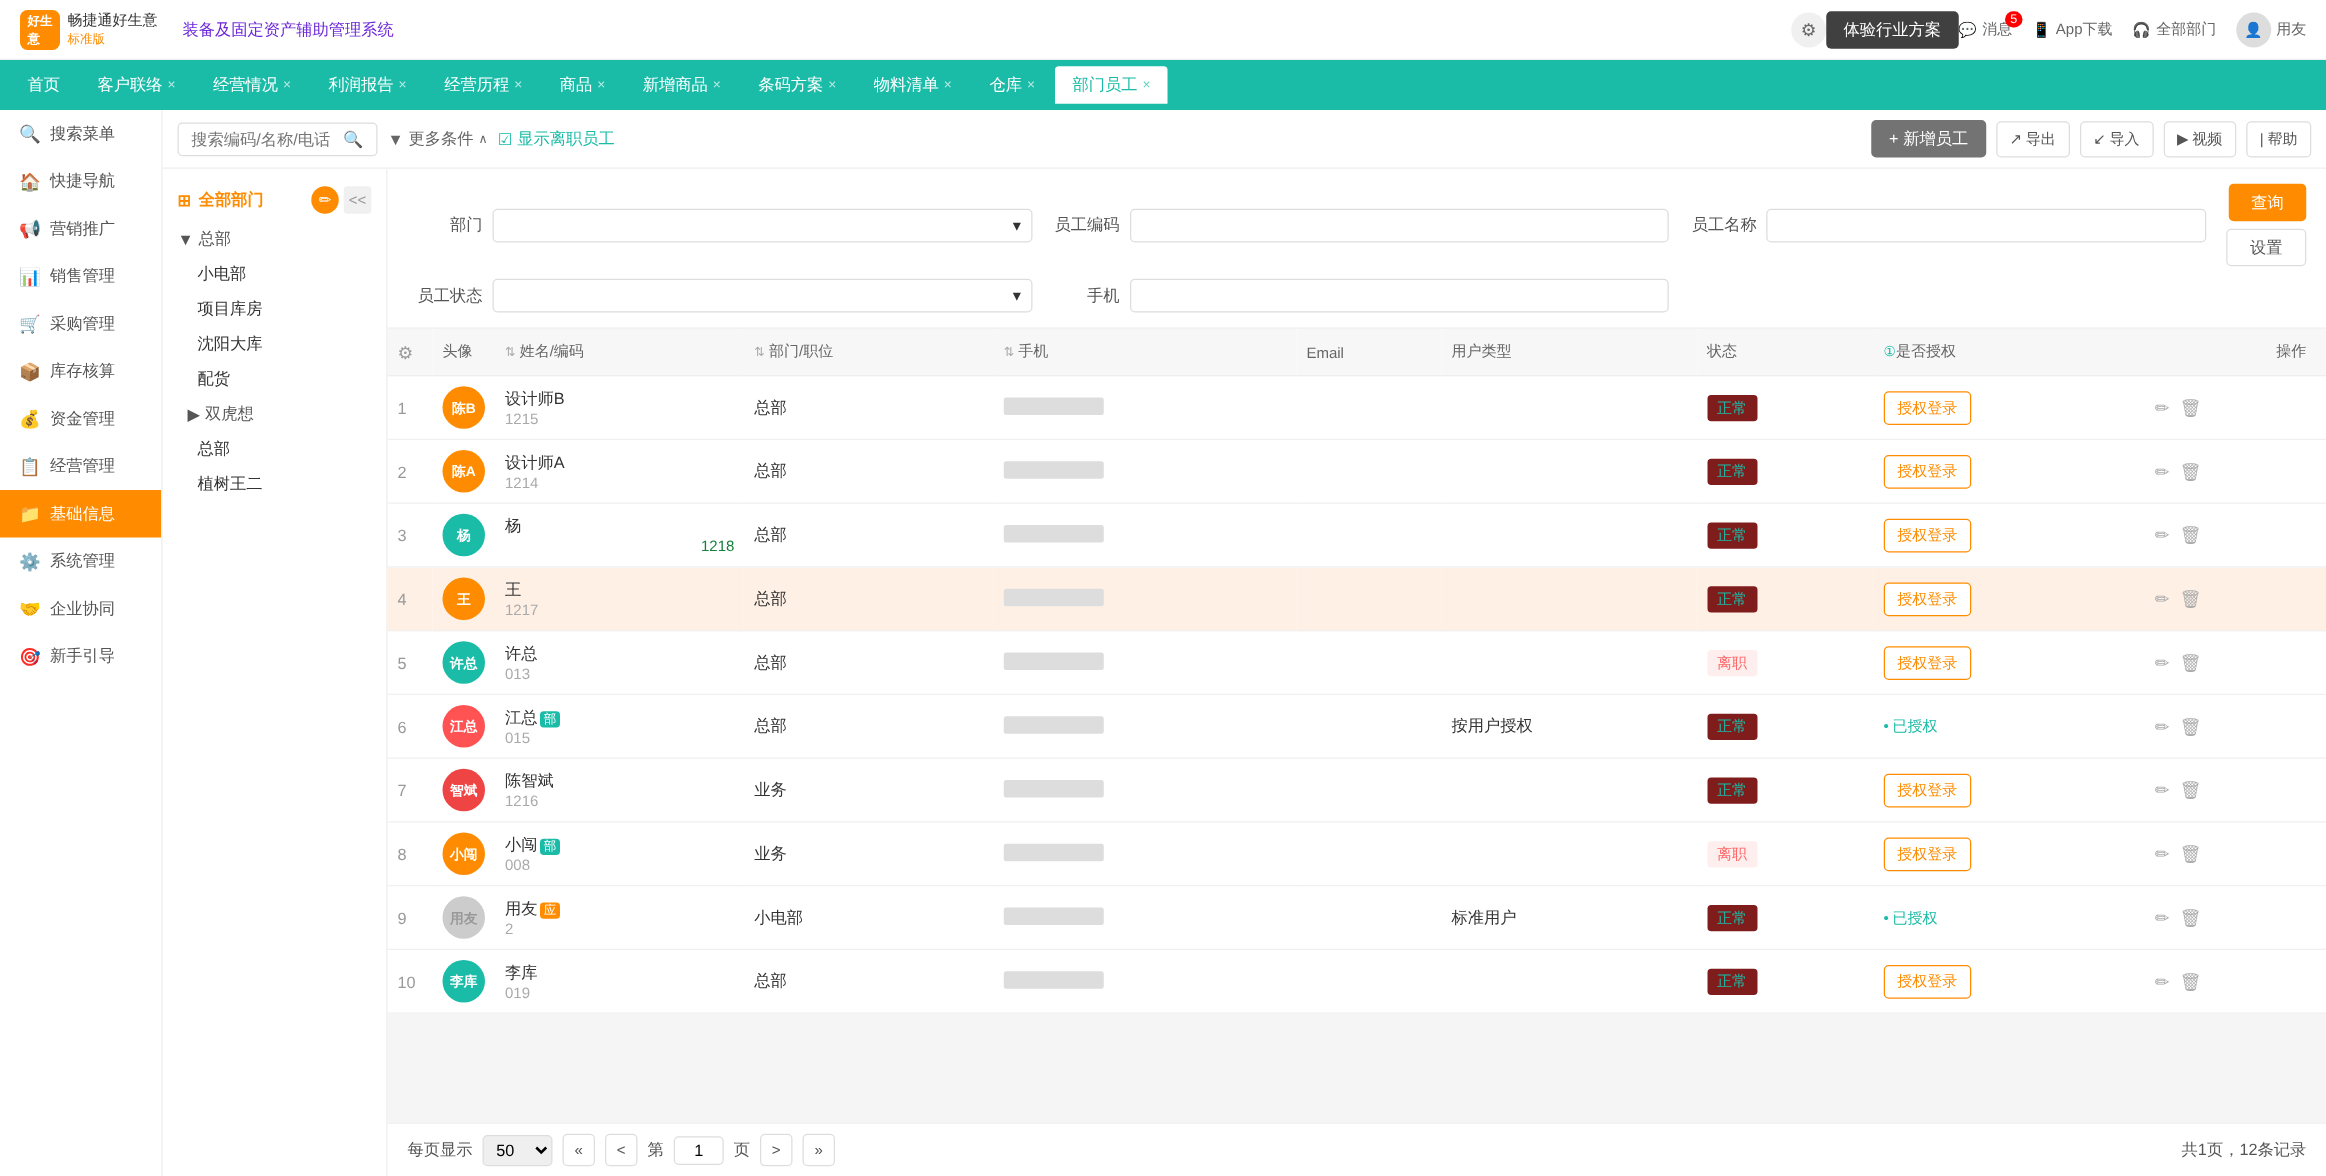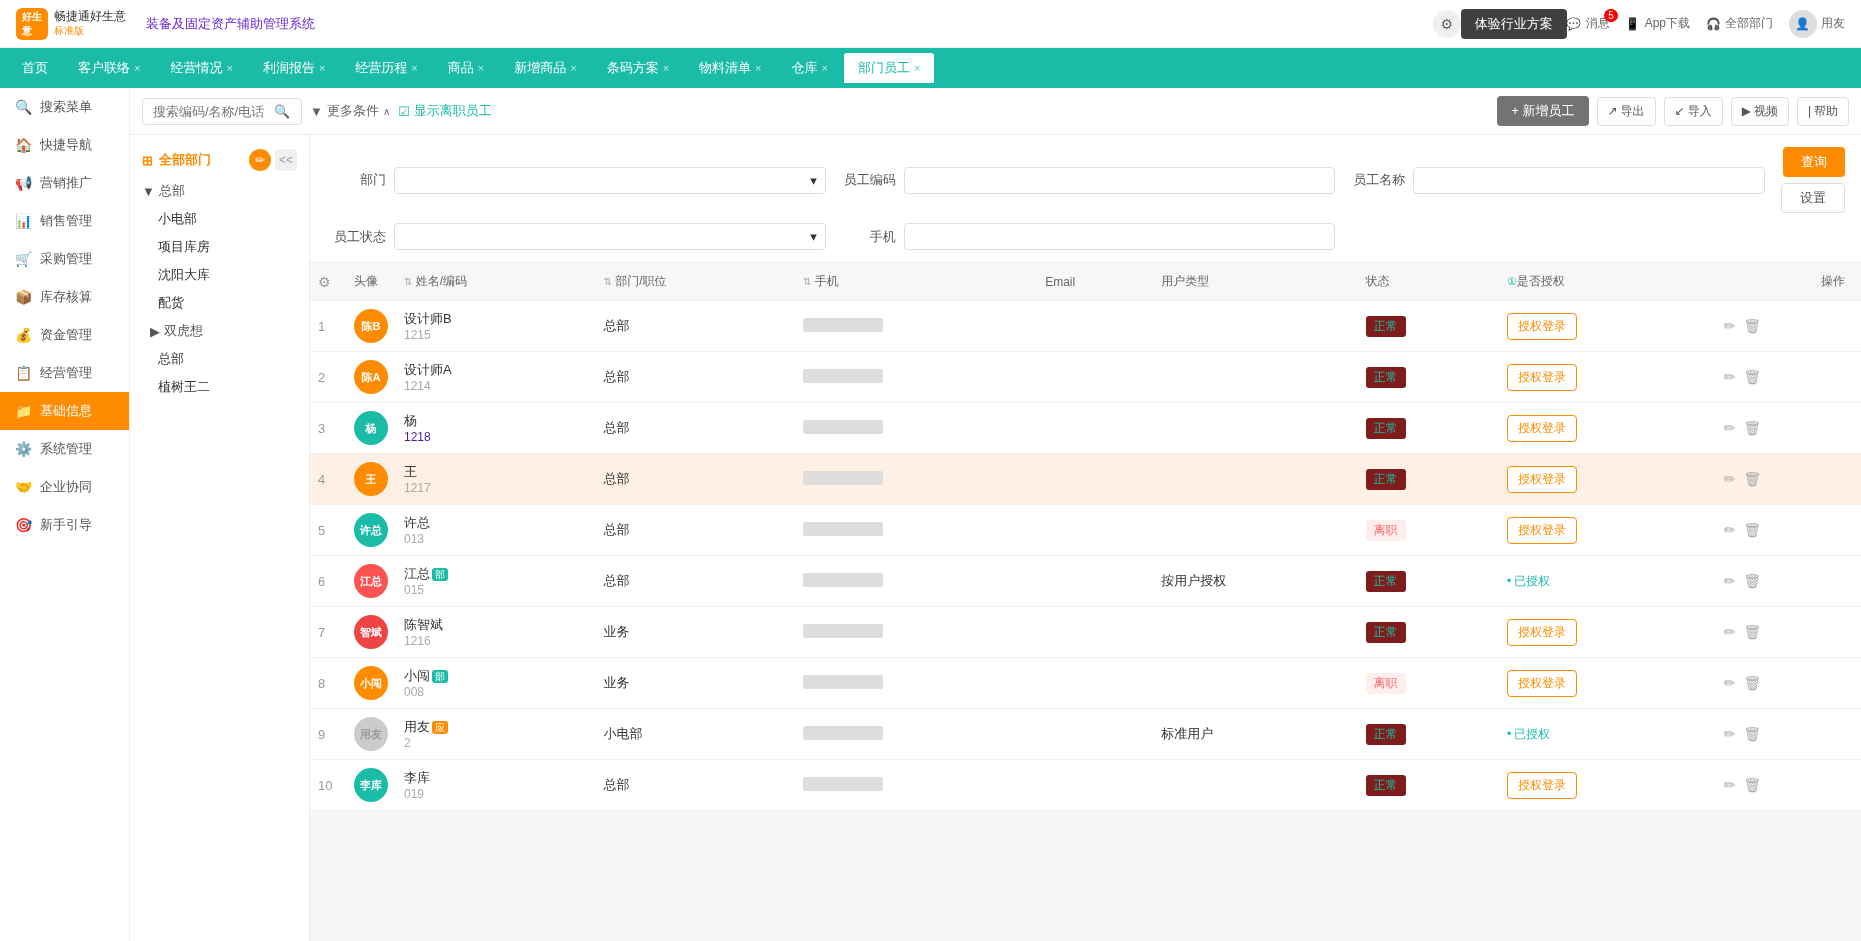--- a/index.html
+++ b/index.html
@@ -388,21 +388,21 @@
       </span>
     </td>
   </tr>
                 <tr>
     <td class="row-num">3</td>
     <td>
       <div class="avatar-circle" style="background:#1abca8;color:#fff;font-size:11px;">杨</div>
     </td>
     <td>
       <div style="font-weight:500;">杨</div>
-      <div style="color:#4c1d95;font-size:12px;">1218</div>
+      <div style="color:#15803d;font-size:12px;text-align:right;">1218</div>
     </td>
     <td>
       <span>总部</span>
     </td>
     <td>
       <span class="phone-blur"></span>
     </td>
     <td></td>
     <td></td>
     <td>
@@ -613,17 +613,33 @@
       <span class="action-btns">
         <span class="action-btn" title="编辑">✏</span>
         <span class="action-btn" title="删除">🗑</span>
       </span>
     </td>
   </tr>
               </tbody>
           </table>
         </div>
 
+        <div class="pagination">
+          <span>每页显示</span>
+          <select class="page-select">
+            <option>50</option>
+            <option>20</option>
+            <option>100</option>
+          </select>
+          <div class="page-btn">«</div>
+          <div class="page-btn">&lt;</div>
+          <span>第</span>
+          <input type="text" class="page-input" value="1" style="">
+          <span>页</span>
+          <div class="page-btn">&gt;</div>
+          <div class="page-btn">»</div>
+          <span class="pagination-right">共1页，12条记录</span>
+        </div>
 
       </div>
     </div>
   </div>
 </div>
 
 </body></html>

